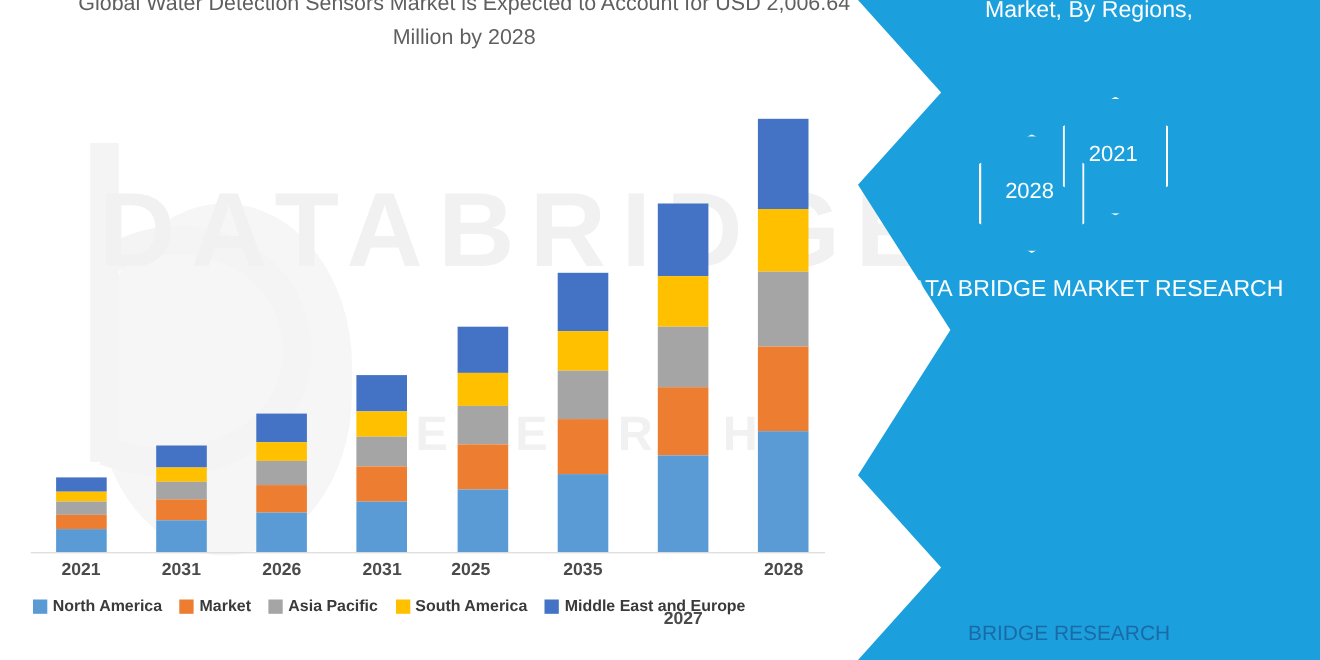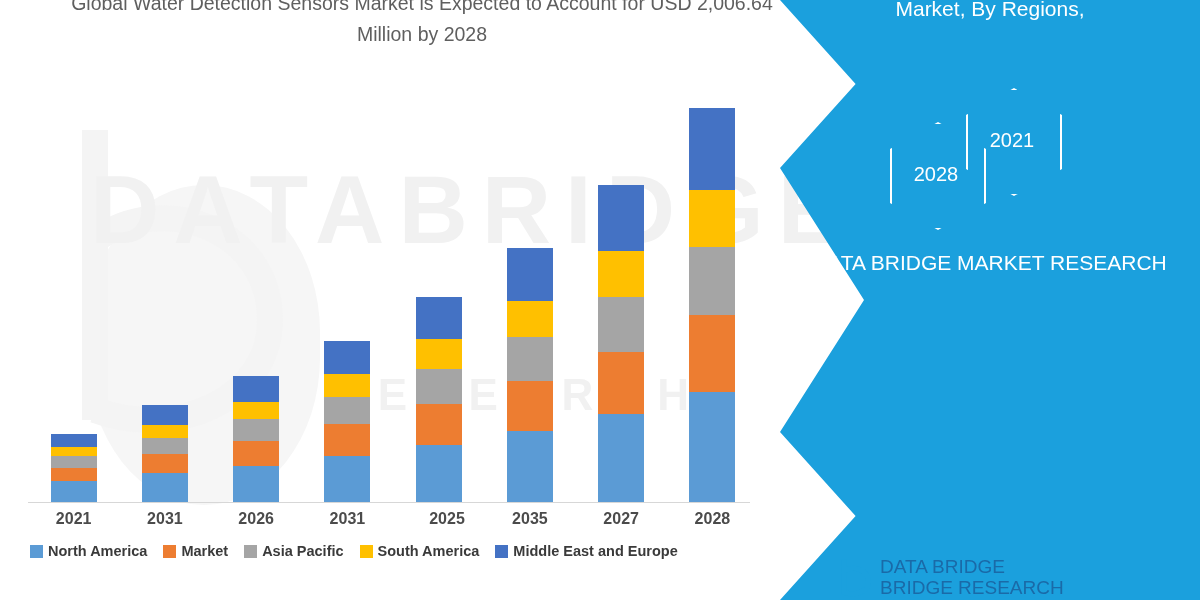--- a/index.html
+++ b/index.html
@@ -181,23 +181,23 @@
         <div class="seg" style="background: rgb(237, 125, 49); height: 76.5714px;"></div>
         <div class="seg" style="background: rgb(91, 155, 213); height: 110.071px;"></div>
       </div>
     </div>
   <div class="axis-line"></div>
   <div class="xlabels" id="xlabels">
       <div class="xlabel" style="left: 0.625px;">2021</div>
       <div class="xlabel" style="left: 91.875px;">2031</div>
       <div class="xlabel" style="left: 183.125px;">2026</div>
       <div class="xlabel" style="left: 274.375px;">2031</div>
-      <div class="xlabel" style="left: 374px;">2025</div>
+      <div class="xlabel" style="left: 355px;">2025</div>
       <div class="xlabel" style="left: 456.875px;">2035</div>
-      <div class="xlabel" style="left: 548.125px;">2027</div>
+      <div class="xlabel" style="left: 548.125px; margin-top: 44px;">2027</div>
       <div class="xlabel" style="left: 639.375px;">2028</div>
     </div>
   <div class="legend" id="legend">
       <div class="leg-item">
         <span class="leg-sw" style="background: rgb(91, 155, 213);"></span>
         <span class="leg-txt">North America</span>
       </div>
       <div class="leg-item">
         <span class="leg-sw" style="background: rgb(237, 125, 49);"></span>
         <span class="leg-txt">Market</span>
@@ -231,16 +231,15 @@
     <span class="line">DATA BRIDGE MARKET</span>
     <span class="line">RESEARCH</span>
   </div>
 </div>
 
 <div class="logo">
   <svg class="logo-mark" viewBox="0 0 40 46">
     <path d="M7 2 L7 44 M7 16 C 20 8, 36 16, 36 29 C 36 40, 20 46, 7 41" stroke="#1ba0dd" stroke-width="6" fill="none"></path>
   </svg>
   <div class="logo-text">
-    <div>DATA BRIDGE</div>
     <div>BRIDGE RESEARCH</div>
   </div>
 </div>
 
 </body></html>

